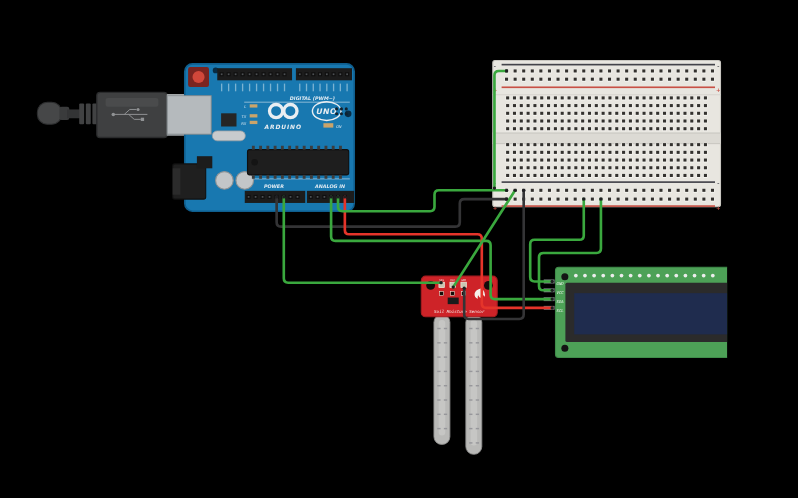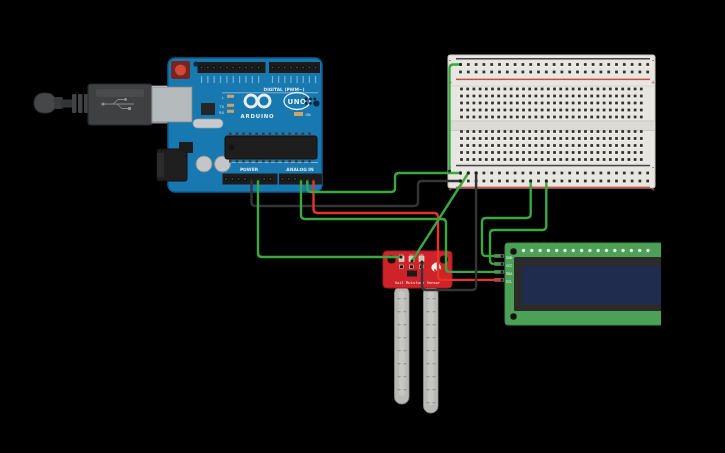--- a/index.html
+++ b/index.html
@@ -1,16 +1,16 @@
 <!DOCTYPE html>
 <html><head>
 <meta charset="utf-8">
 <style>
   html,body{margin:0;padding:0;background:#000;}
-  .stage{position:relative;width:661px;height:453px;background:#000;overflow:hidden;}
+  .stage{position:relative;width:661px;height:453px;background:#000;overflow:hidden;font-style:italic;}
   svg{position:absolute;left:0;top:0;}
   text{font-family:"DejaVu Sans",sans-serif;}
   .mono{font-family:"DejaVu Sans Mono",monospace;}
   .wire{fill:none;stroke-width:2.4;stroke-linecap:round;stroke-linejoin:round;}
 </style>
 </head>
 <body>
 
 <div class="stage">
 <svg id="scene" width="725" height="453" viewBox="0 0 725 453">

